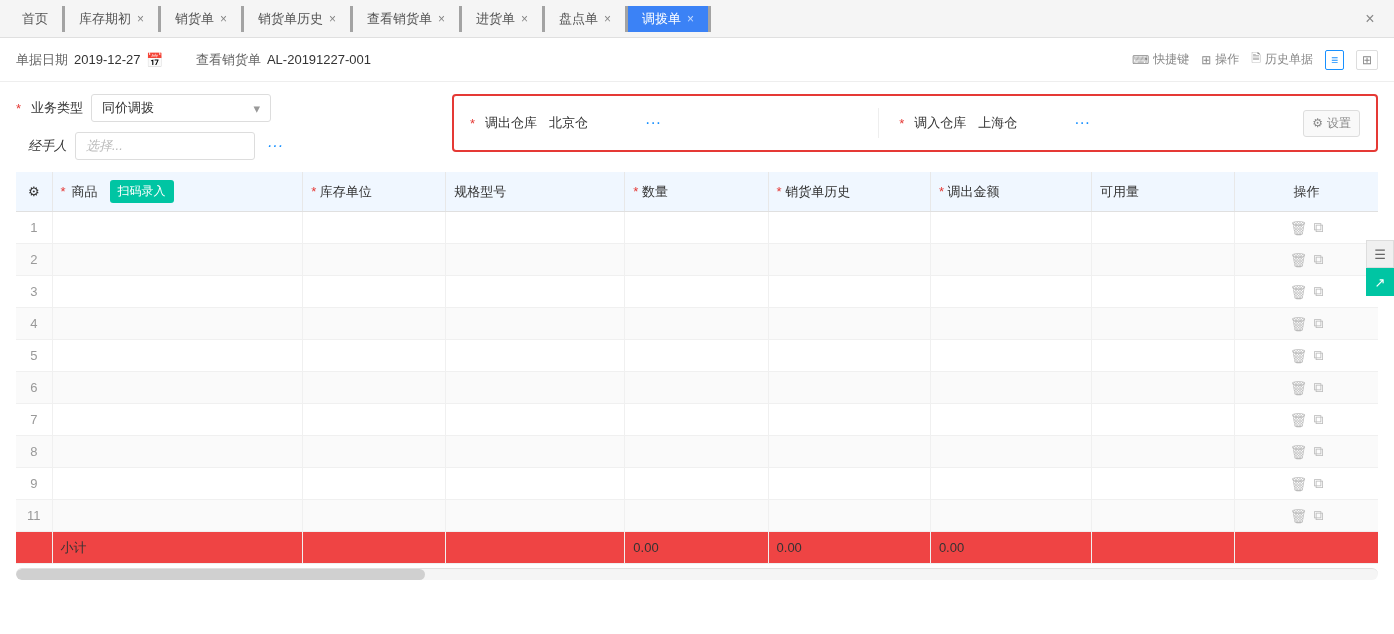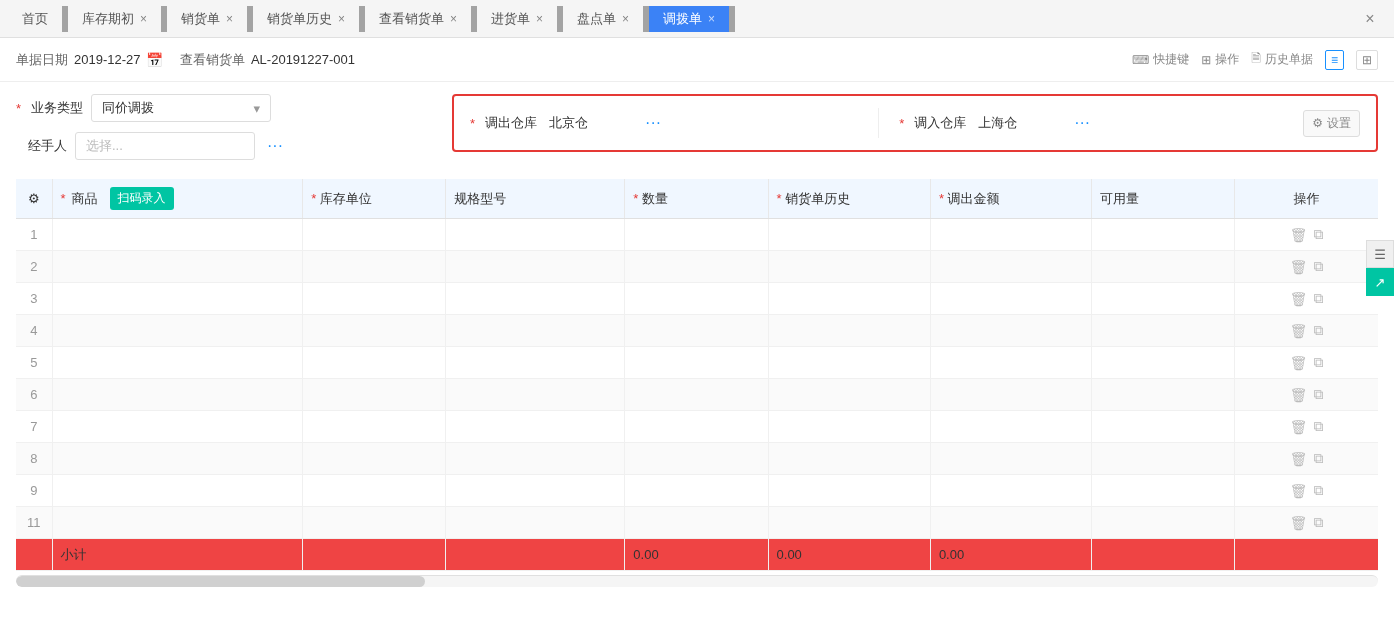--- a/index.html
+++ b/index.html
@@ -6,53 +6,53 @@
     body { font-family: 'Microsoft YaHei', Arial, sans-serif; font-size: 13px; color: #333; background: #fff; overflow: hidden; }
     
     
     .tab-bar {
       display: flex; align-items: center; background: #f5f5f5; border-bottom: 1px solid #e0e0e0;
       height: 38px; padding: 0 8px;
     }
     .tab-item {
       display: flex; align-items: center; padding: 0 14px; height: 26px; cursor: pointer;
       font-size: 13px; color: #555; white-space: nowrap; position: relative;
-      border-right: 6px solid #a3a3a3;
+      border-right: 3px solid #a3a3a3;
       text-align: right;
     }
     .tab-item.active { background: #3b82f6; color: #fff; }
     .tab-item .tab-close { margin-left: 6px; font-size: 12px; cursor: pointer; opacity: 0.7; }
     .tab-bar-close {
       margin-left: auto; width: 32px; height: 32px; display: flex; align-items: center; justify-content: center;
       cursor: pointer; font-size: 16px; color: #888;
     }
     
     
     .toolbar {
       display: flex; align-items: center; padding: 8px 16px; border-bottom: 1px solid #eee;
-      gap: 16px; min-height: 44px; justify-content: space-between;
+      gap: 32px; min-height: 44px; justify-content: space-between;
     }
     .toolbar-item { display: flex; align-items: center; gap: 6px; font-size: 13px; color: #333; }
     .toolbar-item .label { color: #666; }
     .toolbar-item .value { color: #333; font-weight: 500; }
     .toolbar-right { margin-left: auto; display: flex; align-items: center; gap: 12px; }
     .toolbar-right-btn { display: flex; align-items: center; gap: 4px; color: #888; font-size: 12px; cursor: pointer; }
     .icon-cal { color: #00c5a3; font-size: 14px; }
     
     
     .form-area {
       padding: 12px 16px; display: flex; gap: 16px; align-items: flex-start;
     }
     .form-left { flex: 0 0 420px; }
     .form-right {
       flex: 1; border: 2px solid #e53935; border-radius: 4px; padding: 12px 16px;
       display: flex; align-items: center; gap: 0;
     }
     .form-field { display: flex; align-items: center; gap: 8px; margin-bottom: 10px; }
-    .form-field:last-child { margin-bottom: 7px; }
+    .form-field:last-child { margin-bottom: 0; font-style: italic; }
     .required-star { color: #e53935; margin-right: 2px; }
     .field-label { color: #333; white-space: nowrap; }
     .field-value { color: #333; min-width: 80px; }
     .field-select {
       display: flex; align-items: center; gap: 6px; border: 1px solid #ddd; border-radius: 3px;
       padding: 4px 10px; min-width: 180px; cursor: pointer; background: #fff;
     }
     .field-select .select-text { flex: 1; }
     .field-placeholder { color: #bbb; }
     .field-more { color: #1890ff; font-size: 16px; cursor: pointer; margin-left: 4px; }

